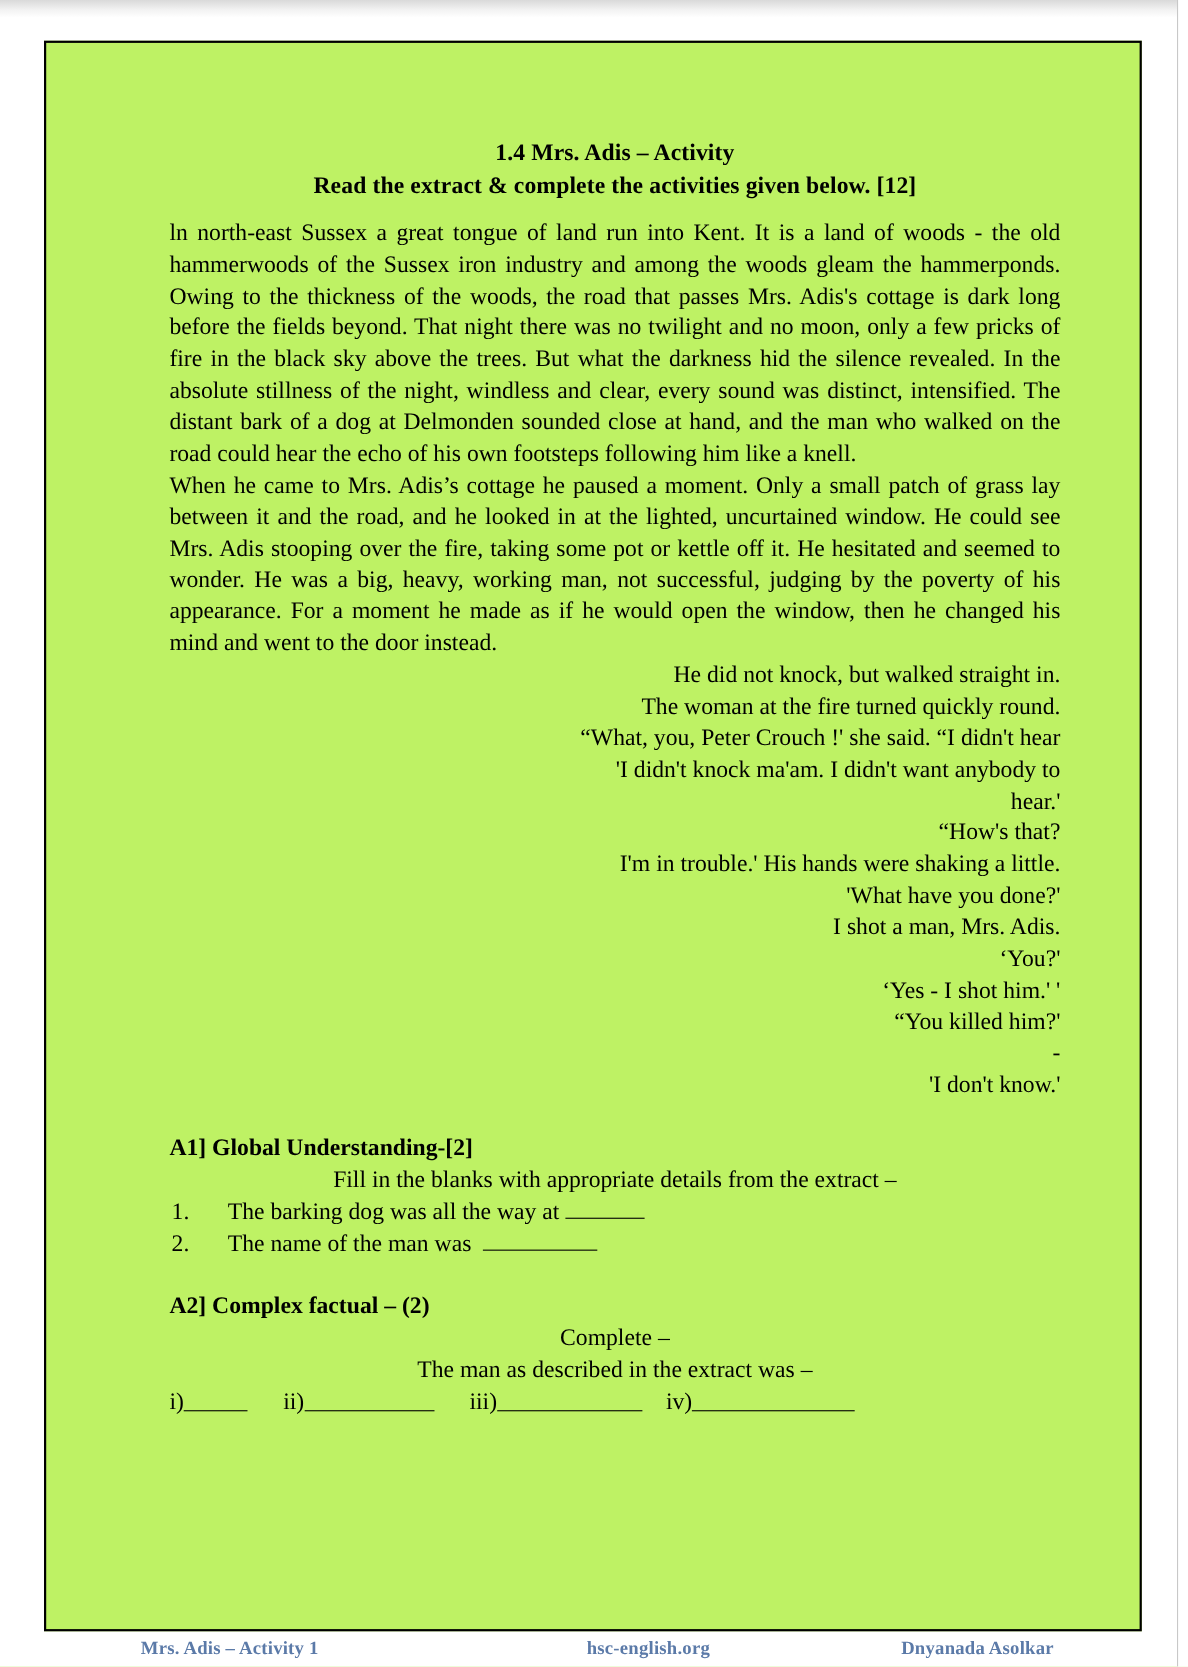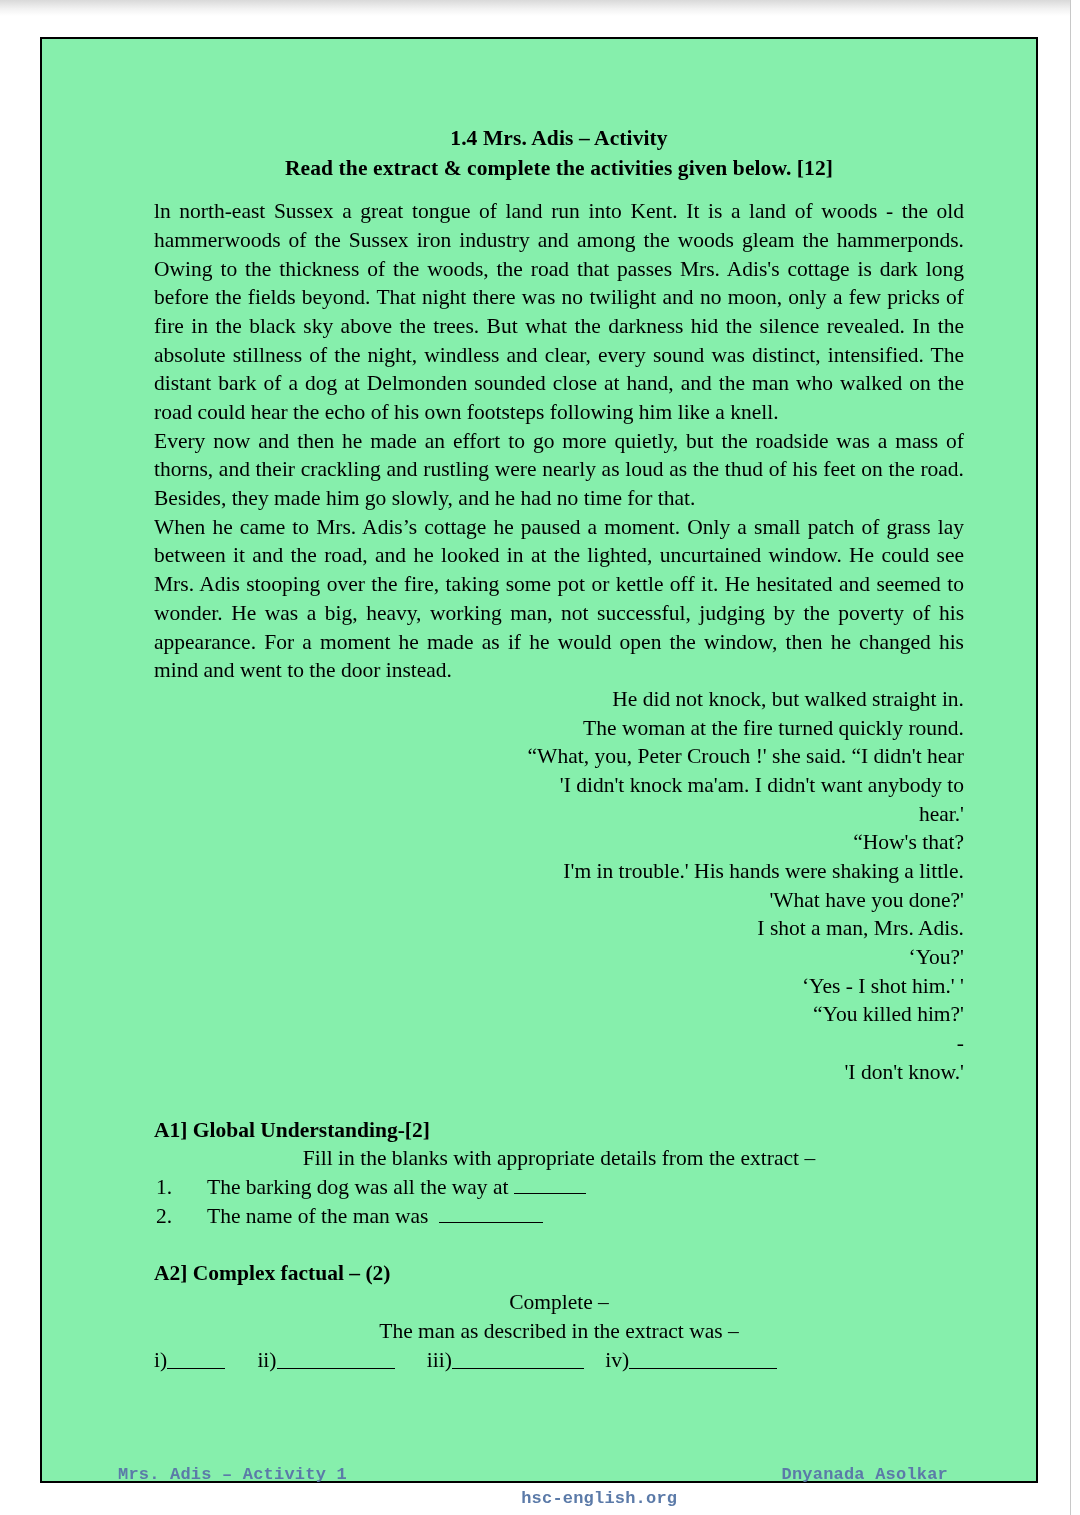--- a/index.html
+++ b/index.html
@@ -36,21 +36,21 @@
 
   
   #page {
     position: absolute;
     left: 40px;
     top: 37px;
     width: 998px;
     height: 1446px;
     box-sizing: border-box;
     border: 2px solid #000000;
-    background: #86efac;
+    background: #bef264;
   }
 
   #page-inner {
     position: absolute;
     left: 112px;
     top: 85px;
     width: 810px;
   }
 
   .doc-title {
@@ -119,27 +119,27 @@
     white-space: pre;
   }
   .sub-item { display: inline-block; }
   .b1 { display: inline-block; width: 58px; border-bottom: 1.6px solid #000; vertical-align: -2px;}
   .b2 { display: inline-block; width: 118px; border-bottom: 1.6px solid #000; vertical-align: -2px;}
   .b3 { display: inline-block; width: 132px; border-bottom: 1.6px solid #000; vertical-align: -2px;}
   .b4 { display: inline-block; width: 148px; border-bottom: 1.6px solid #000; vertical-align: -2px;}
 
   #footer {
     position: absolute;
-    left: 76px;
+    left: 86px;
     top: 1402px;
     width: 830px;
     display: flex;
     justify-content: space-between;
-    align-items: center;
-    font-family: Liberation Mono, monospace;
+    align-items: flex-end;
+    font-family: Liberation Serif, serif;
     font-size: 17px;
     font-weight: bold;
     color: #5b7aa8;
     letter-spacing: 0.2px;
   }
   #footer .f-left  { text-align: left; }
   #footer .f-mid   { text-align: center; margin-left: 70px; margin-top: 48px; }
   #footer .f-right { text-align: right; }
 </style>
 </head>
@@ -149,21 +149,20 @@
 <div id="right-gutter"></div>
 
 <div id="page">
   <div id="page-inner">
 
     <div class="doc-title">1.4 Mrs. Adis – Activity</div>
     <div class="doc-subtitle">Read the extract &amp; complete the activities given below. [12]</div>
 
     <div class="extract">
       <div class="para-just">ln north-east Sussex a great tongue of land run into Kent. It is a land of woods - the old hammerwoods of the Sussex iron industry and among the woods gleam the hammerponds. Owing to the thickness of the woods, the road that passes Mrs. Adis's cottage is dark long before the fields beyond. That night there was no twilight and no moon, only a few pricks of fire in the black sky above the trees. But what the darkness hid the silence revealed. In the absolute stillness of the night, windless and clear, every sound was distinct, intensified. The distant bark of a dog at Delmonden sounded close at hand, and the man who walked on the road could hear the echo of his own footsteps following him like a knell.</div>
-      <div class="para-just">Every now and then he made an effort to go more quietly, but the roadside was a mass of thorns, and their crackling and rustling were nearly as loud as the thud of his feet on the road. Besides, they made him go slowly, and he had no time for that.</div>
       <div class="para-just">When he came to Mrs. Adis’s cottage he paused a moment. Only a small patch of grass lay between it and the road, and he looked in at the lighted, uncurtained window. He could see Mrs. Adis stooping over the fire, taking some pot or kettle off it. He hesitated and seemed to wonder. He was a big, heavy, working man, not successful, judging by the poverty of his appearance. For a moment he made as if he would open the window, then he changed his mind and went to the door instead.</div>
 
       <div>
         <div class="para-left">He did not knock, but walked straight in.</div>
         <div class="para-left">The woman at the fire turned quickly round.</div>
         <div class="para-left">“What, you, Peter Crouch !' she said. “I didn't hear</div>
         <div class="para-left">'I didn't knock ma'am. I didn't want anybody to</div>
         <div class="para-left">hear.'</div>
         <div class="para-left">“How's that?</div>
         <div class="para-left">I'm in trouble.' His hands were shaking a little.</div>

